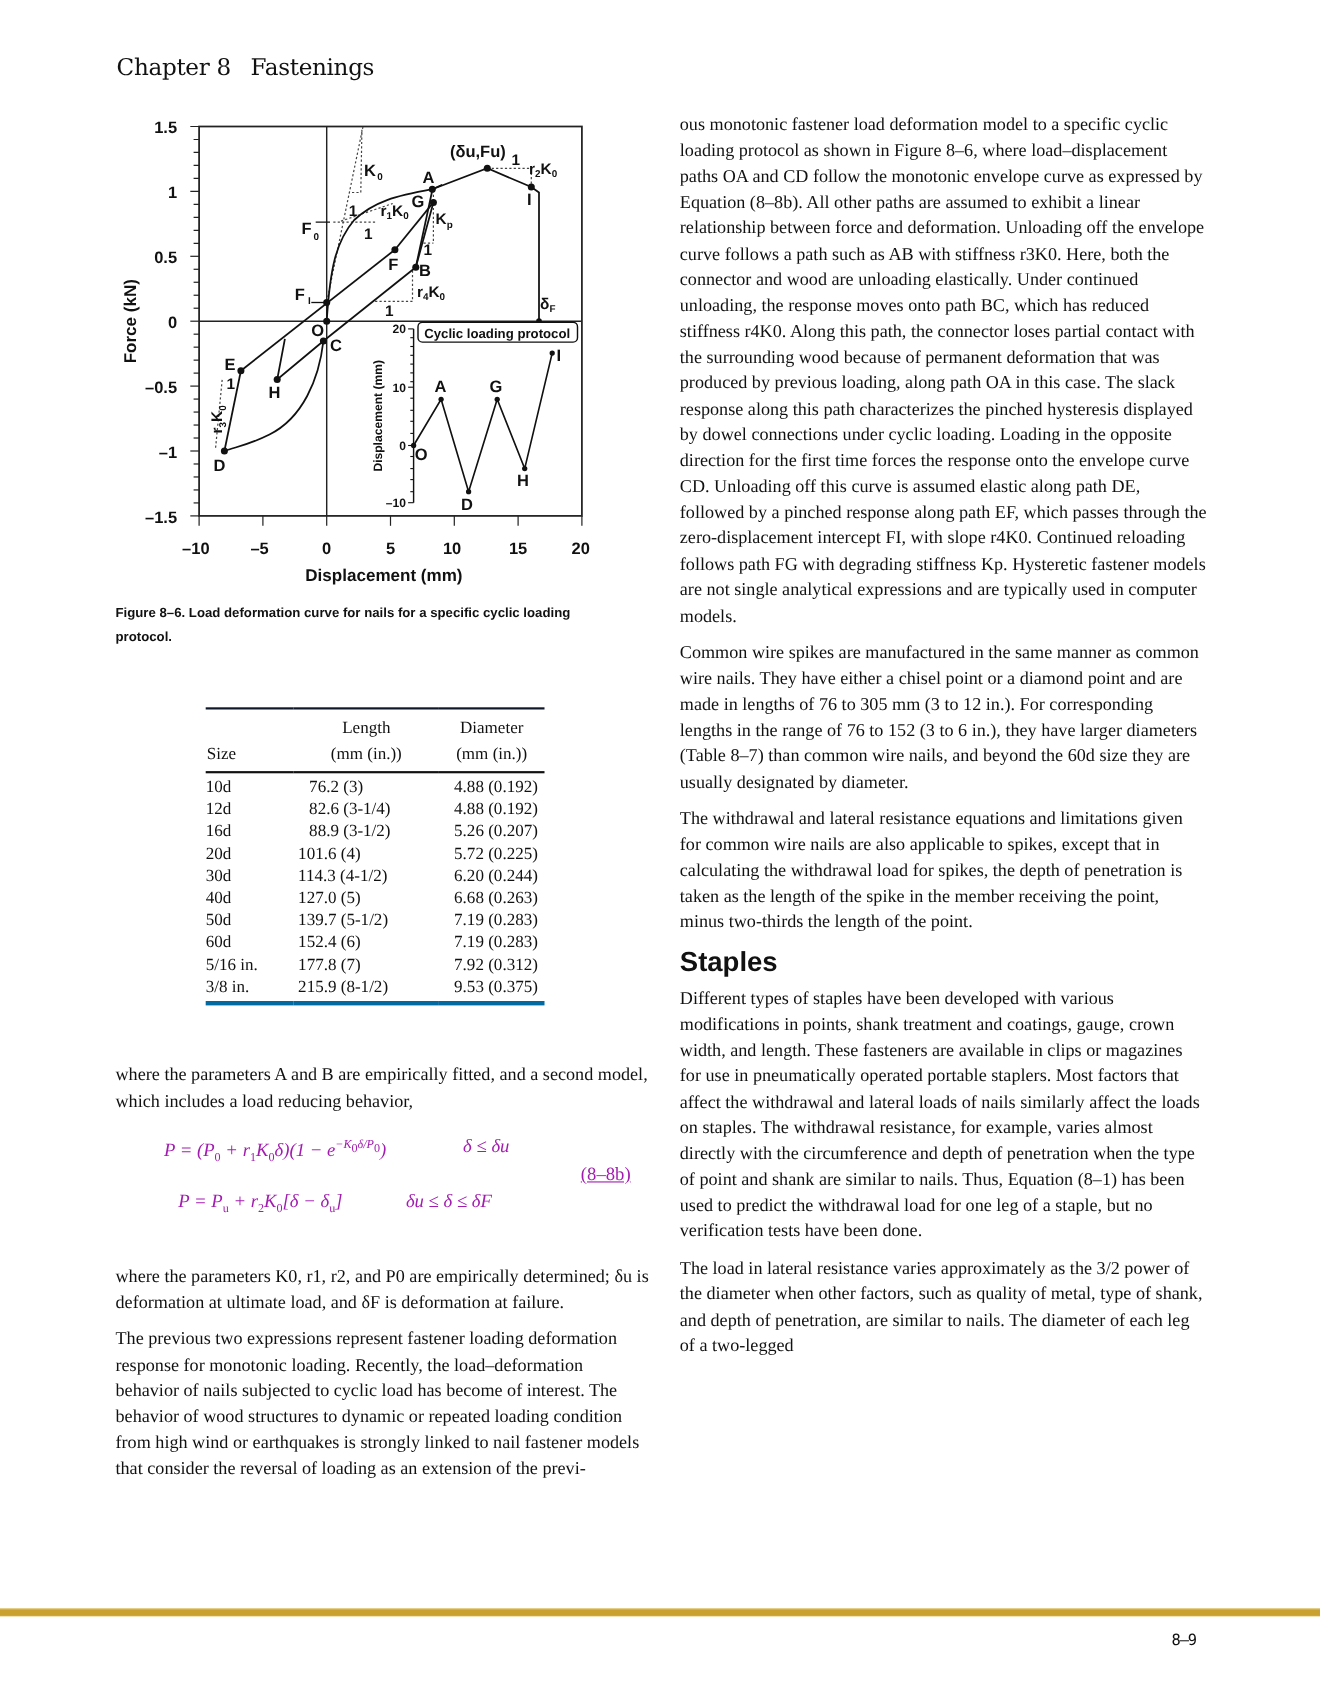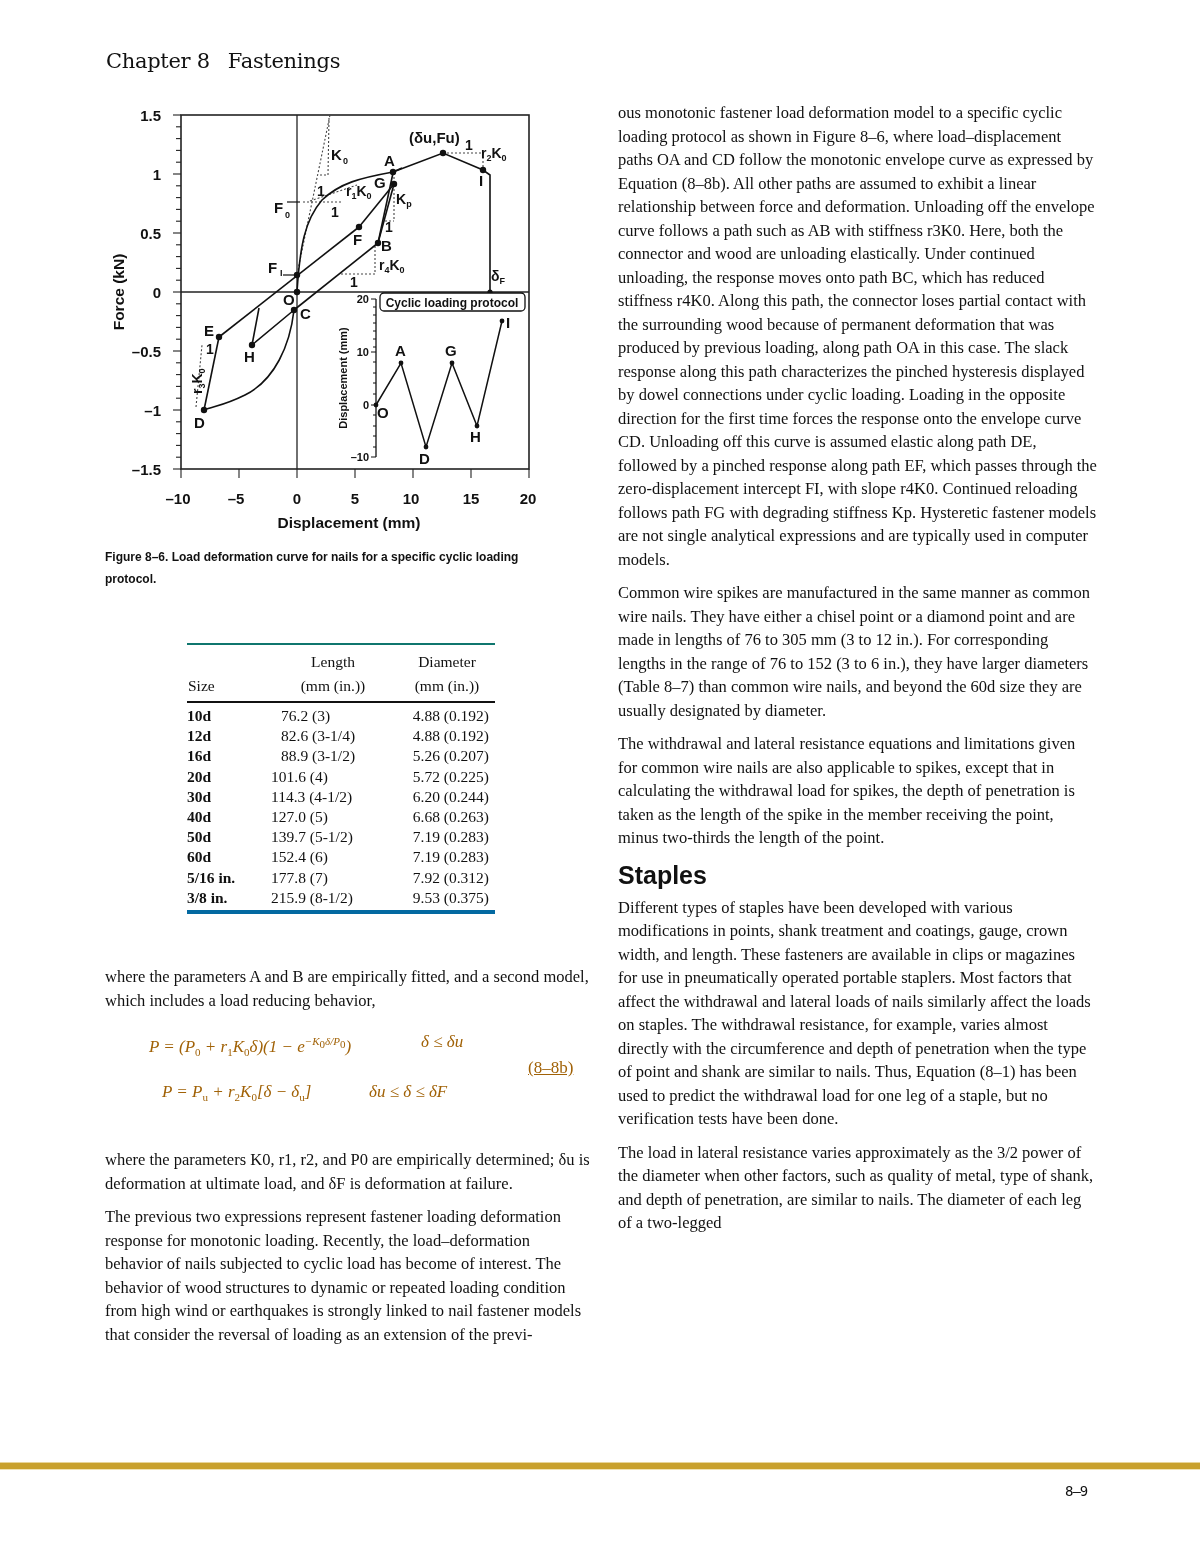--- a/index.html
+++ b/index.html
@@ -5,36 +5,36 @@
   html, body { margin: 0; padding: 0; background: #ffffff; }
   body { width: 1200px; height: 1553px; position: relative; overflow: hidden; color: #111; }
   #running-head { position: absolute; left: 106px; top: 49px; font-size: 21px; font-family: "DejaVu Serif", serif; letter-spacing: -0.3px; }
   #running-head span + span { margin-left: 18px; }
   #figure { position: absolute; left: 100px; top: 100px; width: 445px; height: 440px; }
   #figure svg { display: block; }
   #fig-caption { position: absolute; left: 105px; top: 546px; width: 440px; font-size: 12px; font-weight: bold; line-height: 22px; font-family: "Liberation Sans", sans-serif; }
   #table-block { position: absolute; left: 187px; top: 643px; width: 308px; }
   #table-title { font-family: "Liberation Sans", sans-serif; font-weight: bold; font-size: 16.5px; line-height: 20px; margin-bottom: 4px; }
   table.spikes { width: 100%; border-collapse: collapse; font-family: "Liberation Serif", serif; font-size: 15.5px; }
-  table.spikes thead tr.top th { border-top: 2px solid #0f766e; padding-top: 6px; }
+  table.spikes thead tr.top th { border-top: 2px solid #0f172a; padding-top: 6px; }
   table.spikes thead tr.bottom th { border-bottom: 2px solid #111; padding-bottom: 4px; }
   table.spikes th { font-weight: normal; text-align: center; line-height: 22px; }
   table.spikes th.size-h { text-align: left; margin-top: 36px; }
   table.spikes td { line-height: 20.2px; padding: 0; }
   table.spikes tbody tr:first-child td { padding-top: 3px; }
   table.spikes tbody tr:last-child td { border-bottom: 4px solid #0369a1; padding-bottom: 2px; }
-  table.spikes td.c0 { width: 80px; font-weight: bold; }
+  table.spikes td.c0 { width: 80px; }
   table.spikes td.c1 { width: 118px; padding-left: 4px; }
   table.spikes td.c2 { text-align: right; padding-right: 6px; }
   .col { position: absolute; font-family: "Liberation Serif", serif; font-size: 16.5px; line-height: 23.5px; text-align: left; }
   #left-text { left: 105px; top: 965px; width: 485px; }
   #right-col { left: 618px; top: 101px; width: 480px; }
   .col p { margin: 0 0 10px 0; }
   .col h2 { font-family: "Liberation Sans", sans-serif; font-weight: bold; font-size: 25px; margin: 8px 0 6px 0; line-height: 30px; }
-  #equation { position: relative; height: 110px; margin: 12px 0 14px 0; font-family: "Liberation Serif", serif; font-style: italic; font-size: 17px; color: #a16207; }
+  #equation { position: relative; height: 110px; margin: 12px 0 14px 0; font-family: "Liberation Serif", serif; font-style: italic; font-size: 17px; color: #a21caf; }
   #equation .eq1 { position: absolute; left: 44px; top: 6px; }
   #equation .eq2 { position: absolute; left: 57px; top: 56px; }
   #equation .cond1 { position: absolute; left: 316px; top: 6px; }
   #equation .cond2 { position: absolute; left: 264px; top: 56px; }
   #equation .eqnum { position: absolute; left: 423px; top: 32px; font-style: normal; text-decoration: underline; }
   #equation sub { font-size: 11px; font-style: normal; }
   #equation sup { font-size: 11px; }
   #footer-rule { position: absolute; left: 0; top: 1462px; width: 1200px; height: 6px; background: #c9a12e; border-top: 1px solid #e8d59a; border-bottom: 1px solid #f1e3b4; }
   #page-number { position: absolute; left: 1065px; top: 1483px; font-family: "DejaVu Sans Mono", monospace; font-size: 14px; letter-spacing: -1px; }
 </style>

